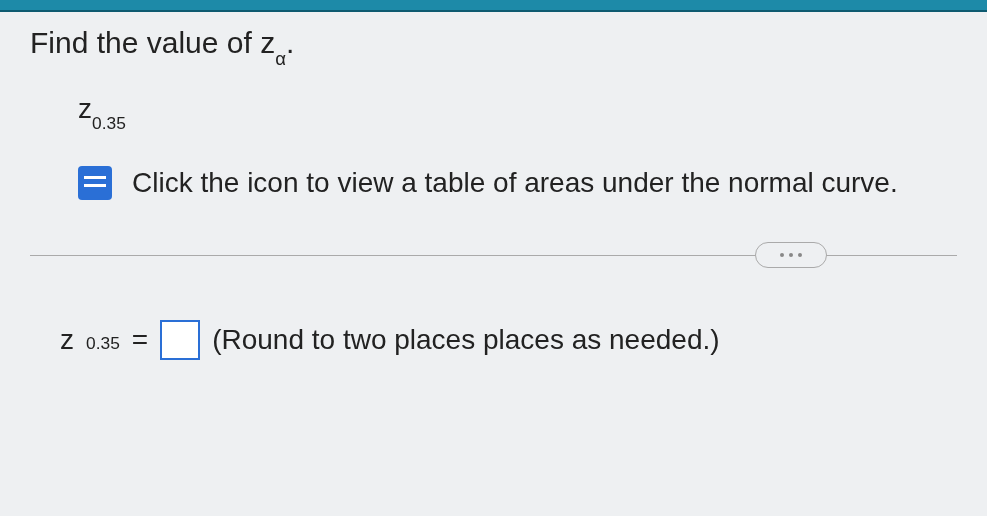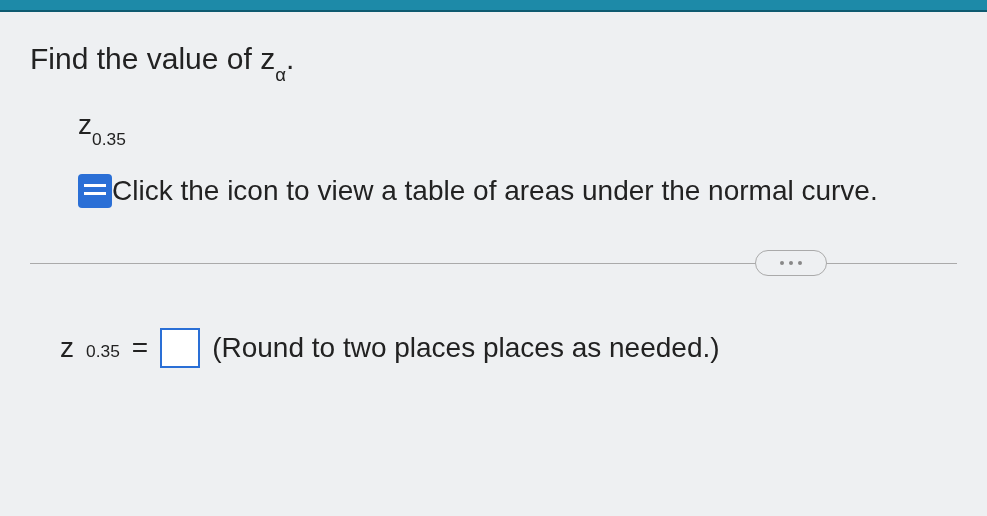--- a/index.html
+++ b/index.html
@@ -9,39 +9,39 @@
     font-family: Arial, Helvetica, sans-serif;
     background: #eef0f2;
     color: #222;
   }
   .topbar {
     height: 12px;
     background: #1d8aa8;
     border-bottom: 2px solid #0d5a70;
   }
   .content {
-    padding: 24px 30px 20px 30px;
+    padding: 8px 30px 20px 30px;
   }
   .prompt {
     font-size: 30px;
     color: #222;
     margin: 6px 0 28px 0;
   }
   .sub { font-size: 0.62em; vertical-align: sub; position: relative; top: 0.25em; }
   .given {
     margin-left: 48px;
     font-size: 28px;
     color: #222;
-    margin-bottom: 28px;
+    margin-bottom: 36px;
   }
   .link-row {
     margin-left: 48px;
     display: flex;
     align-items: center;
-    gap: 0;
+    gap: 20px;
     font-size: 28px;
     color: #222;
     margin-bottom: 40px;
   }
   .table-icon {
     width: 34px; height: 34px;
     background: #2a6fd6;
     border-radius: 4px;
     position: relative;
     flex: 0 0 auto;

